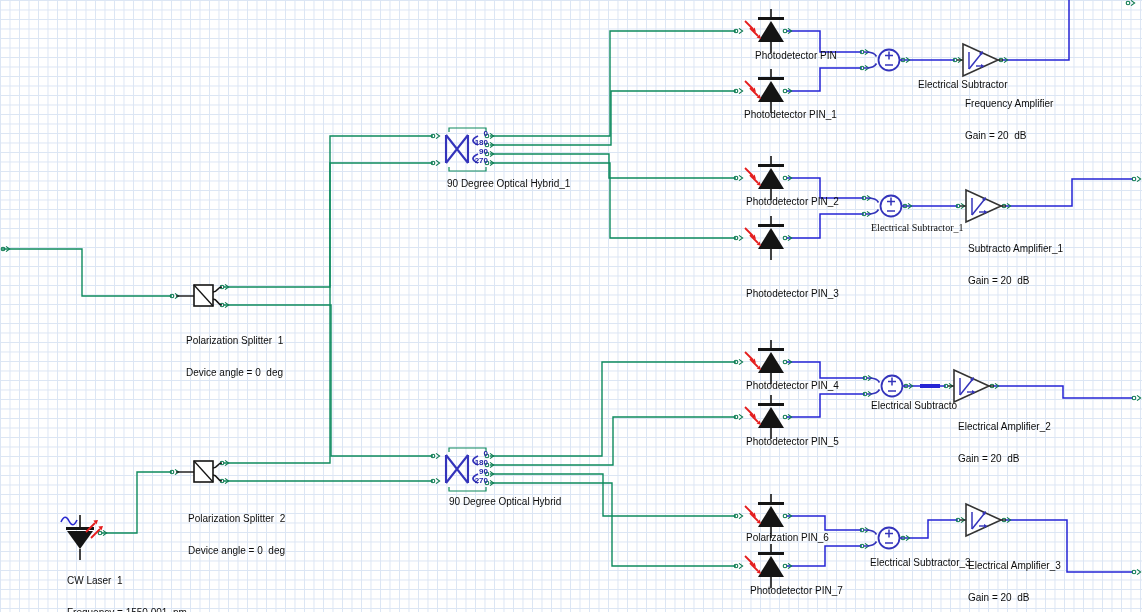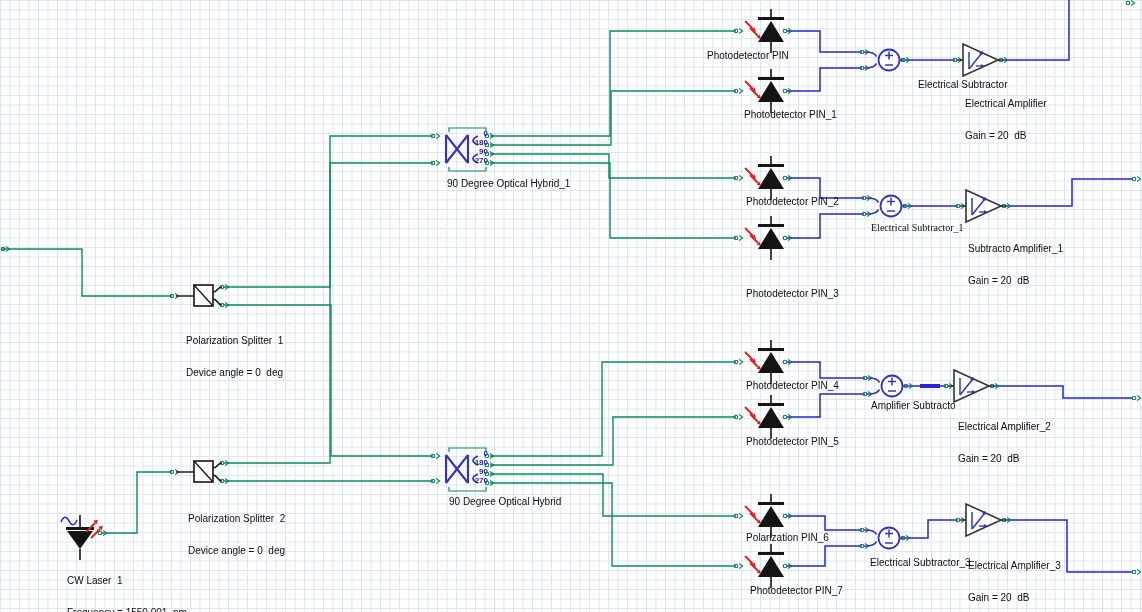--- a/index.html
+++ b/index.html
@@ -533,36 +533,36 @@
   <div class="pnum" style="left:468px;top:129px;">0</div>
   <div class="pnum" style="left:468px;top:138px;">180</div>
   <div class="pnum" style="left:468px;top:147px;">90</div>
   <div class="pnum" style="left:468px;top:156px;">270</div>
 
   <div class="pnum" style="left:468px;top:449px;">0</div>
   <div class="pnum" style="left:468px;top:458px;">180</div>
   <div class="pnum" style="left:468px;top:467px;">90</div>
   <div class="pnum" style="left:468px;top:476px;">270</div>
 
-  <div class="lbl" style="left:707px;top:51px;">Photodetector PIN</div>
+  <div class="lbl" style="left:755px;top:51px;">Photodetector PIN</div>
   <div class="lbl" style="left:744px;top:110px;">Photodetector PIN_1</div>
   <div class="lbl" style="left:746px;top:197px;">Photodetector PIN_2</div>
   <div class="lbl" style="left:746px;top:257px;margin-top:32px;">Photodetector PIN_3</div>
   <div class="lbl" style="left:746px;top:381px;">Photodetector PIN_4</div>
   <div class="lbl" style="left:746px;top:437px;">Photodetector PIN_5</div>
   <div class="lbl" style="left:746px;top:533px;">Polarization PIN_6</div>
   <div class="lbl" style="left:750px;top:586px;">Photodetector PIN_7</div>
 
   <div class="lbl" style="left:874px;top:80px;padding-left:44px;">Electrical Subtractor</div>
   <div class="lbl" style="left:871px;top:223px;font-family:Liberation Serif, serif;">Electrical Subtractor_1</div>
-  <div class="lbl" style="left:871px;top:401px;">Amplifier Subtracto</div>
+  <div class="lbl" style="left:871px;top:401px;">Electrical Subtracto</div>
   <div class="lbl" style="left:870px;top:558px;">Electrical Subtractor_3</div>
 
   <div class="lbl" style="left:965px;top:78px;">
-    <div>Electrical Amplifier</div>
+    <div>Frequency Amplifier</div>
     <div>Gain = 20  dB</div>
   </div>
   <div class="lbl" style="left:968px;top:223px;">
     <div>Subtracto Amplifier_1</div>
     <div>Gain = 20  dB</div>
   </div>
   <div class="lbl" style="left:958px;top:401px;">
     <div>Electrical Amplifier_2</div>
     <div>Gain = 20  dB</div>
   </div>

